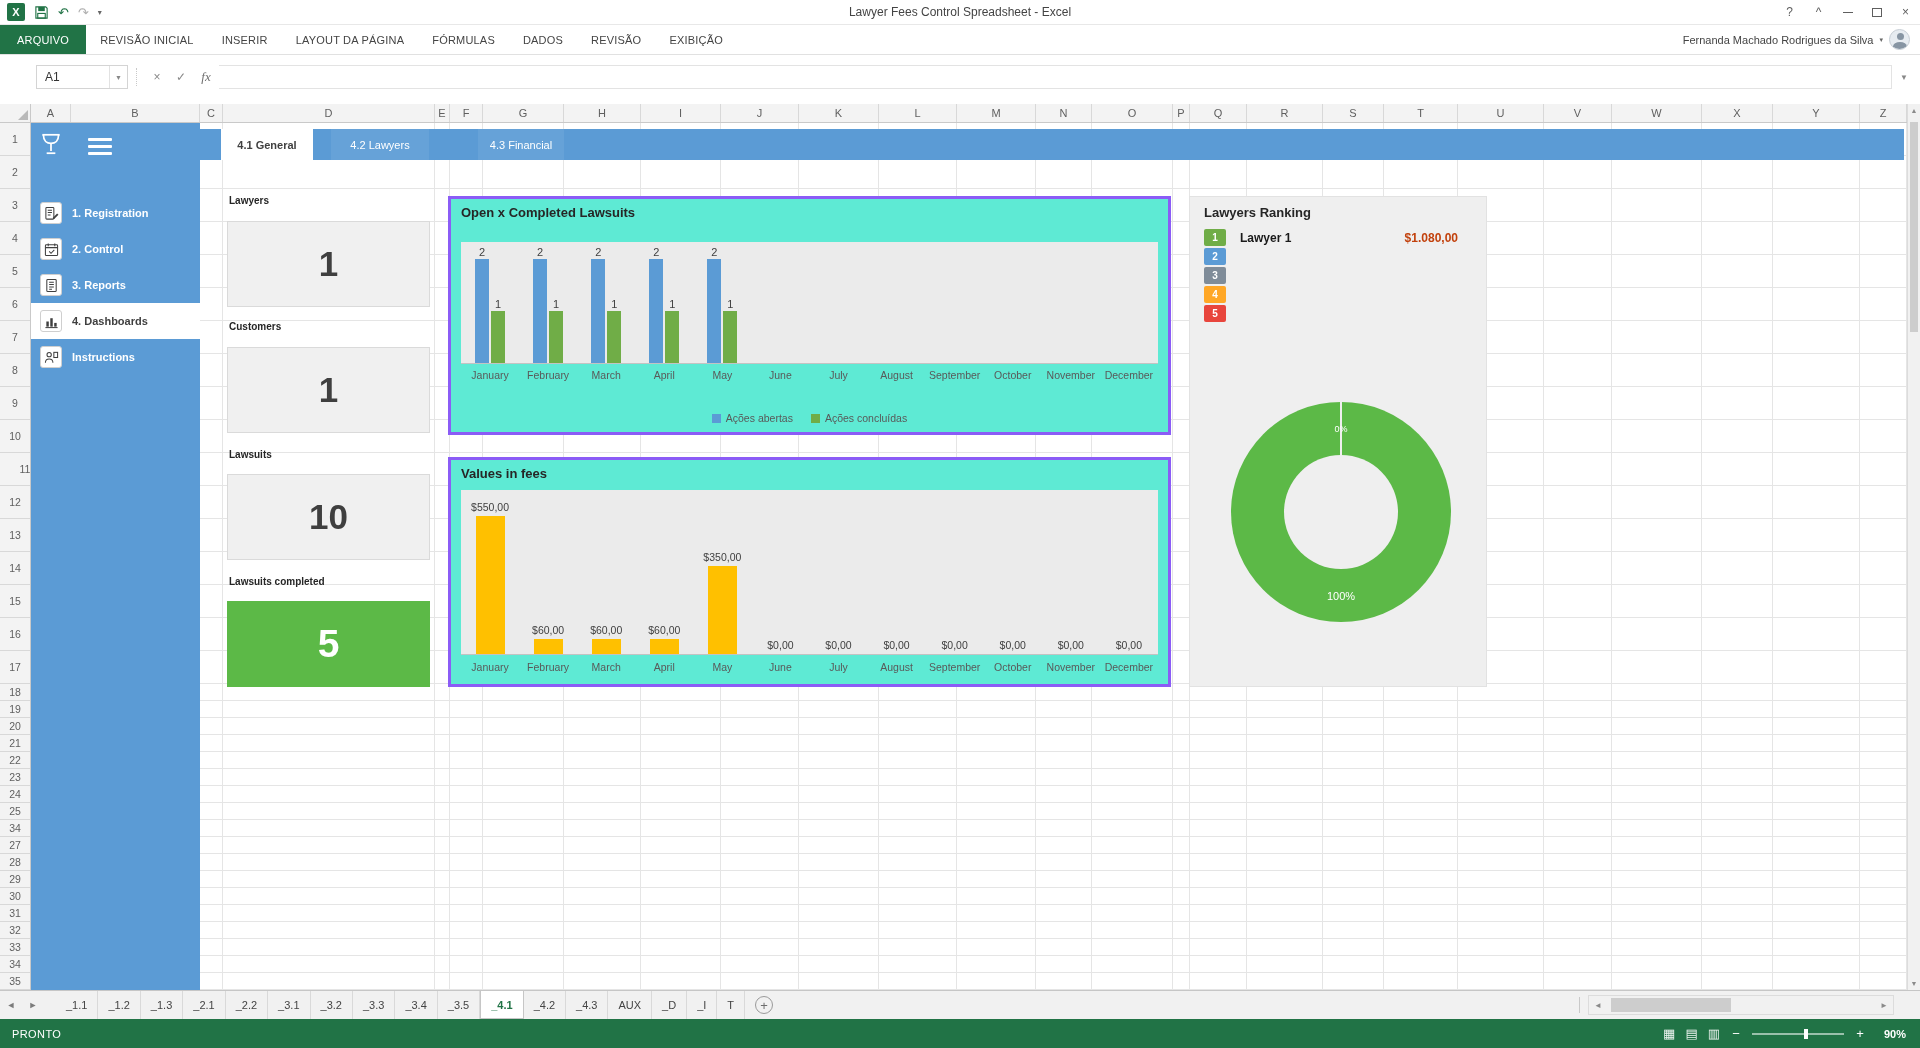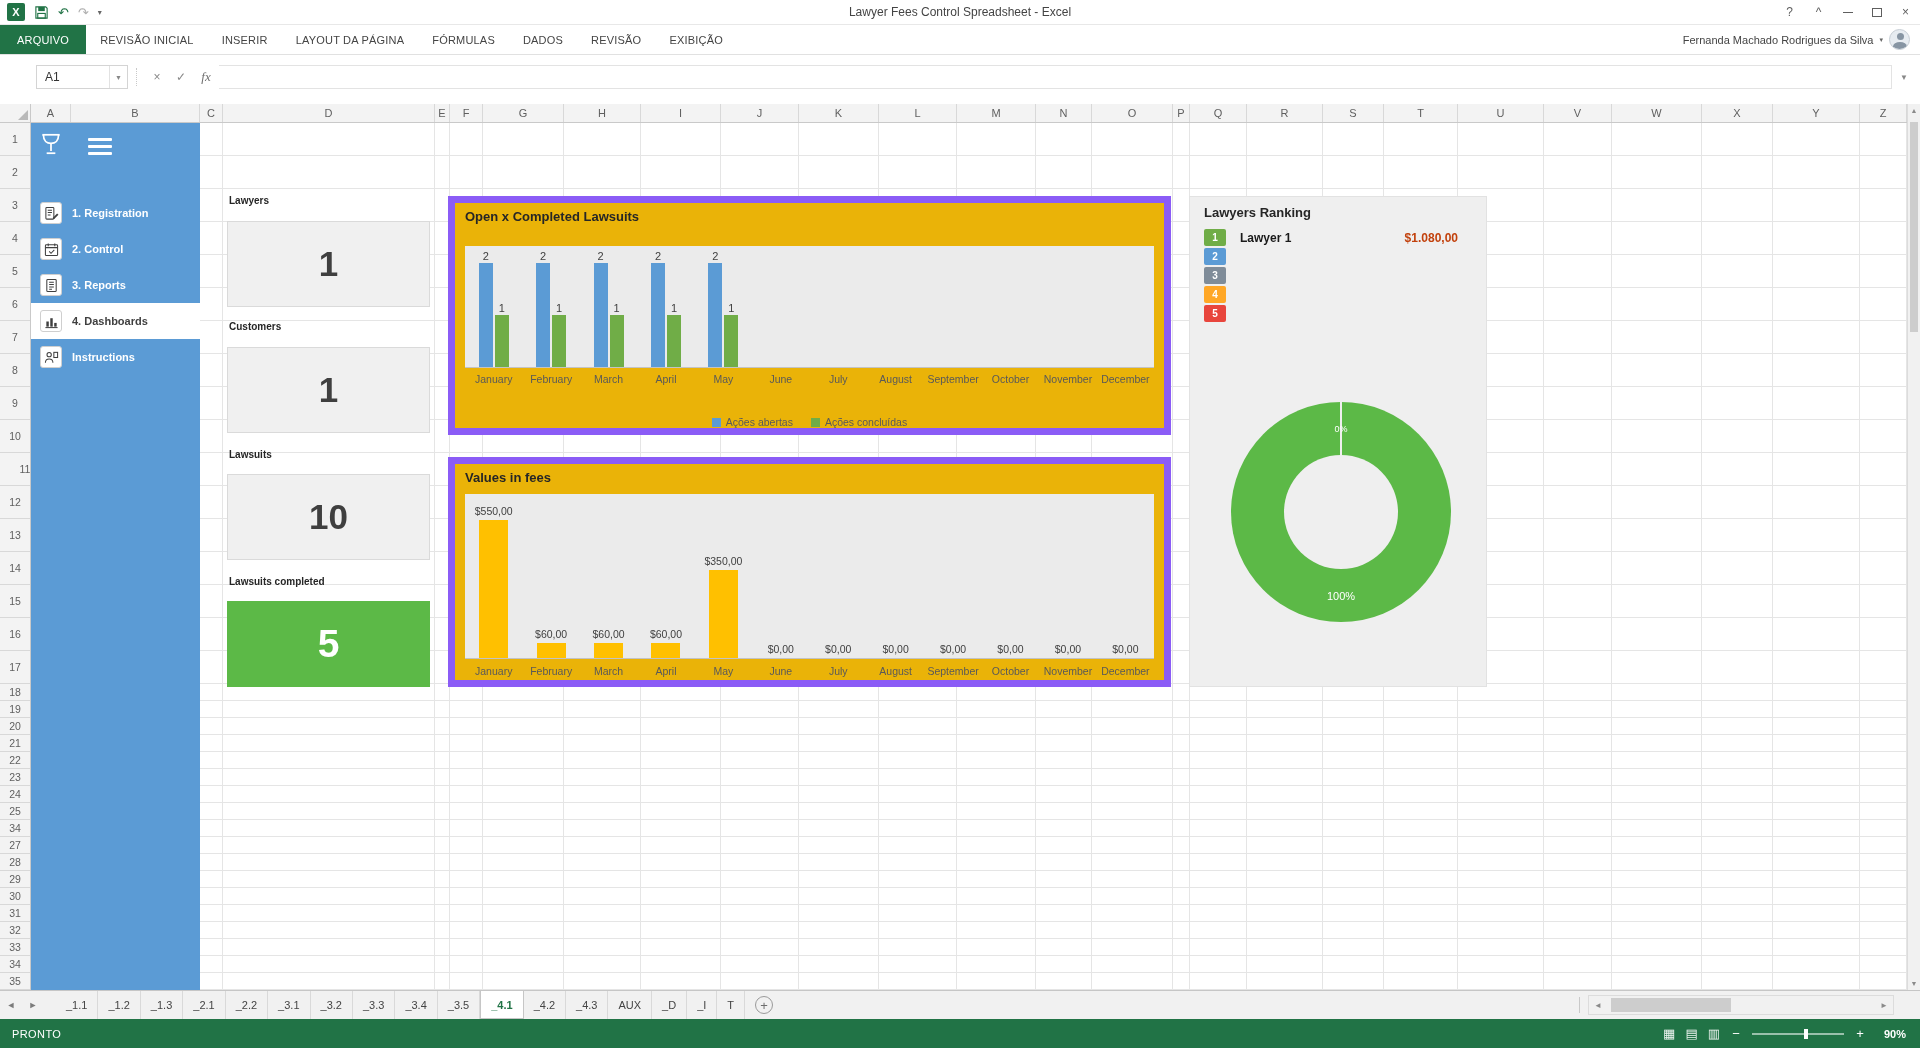--- a/index.html
+++ b/index.html
@@ -74,21 +74,21 @@
   .vtab.active{background:#fff;color:#404040;font-weight:bold;}
   .vtab1{left:21px;width:92px;}
   .vtab2{left:131px;width:98px;}
   .vtab3{left:278px;width:86px;}
 
   .kpi-col{position:absolute;left:196px;top:0;width:203px;z-index:2;}
   .kpi-head{position:absolute;left:2px;font-size:10px;font-weight:bold;color:#262626;}
   .kpi-card{position:absolute;left:0;width:203px;height:86px;background:#f0f0f0;border:1px solid #dadada;display:flex;align-items:center;justify-content:center;font-size:35px;font-weight:bold;color:#3f3f3f;}
   .kpi-card.green{background:#5CB947;border-color:#5CB947;color:#fff;font-size:39px;}
 
-  .panel{position:absolute;background:#eab308;border:7px solid #8b5cf6;z-index:2;}
+  .panel{position:absolute;background:#5eead4;border:3px solid #8b5cf6;z-index:2;}
   .p-title{position:absolute;left:10px;top:6px;font-size:13px;font-weight:bold;color:#262626;}
   .chart1{left:417px;top:73px;width:723px;height:239px;}
   .c1-plot{position:absolute;left:10px;right:10px;top:43px;height:122px;background:#ebebeb;border-bottom:1px solid #c3c3c3;display:flex;}
   .c1-slot{flex:1;display:flex;align-items:flex-end;justify-content:center;gap:2px;}
   .c1-barcol{display:flex;flex-direction:column;align-items:center;justify-content:flex-end;}
   .c1-lab{font-size:11px;color:#404040;margin-bottom:1px;}
   .c1-bar{width:14px;}
   .c1-axis{position:absolute;left:10px;right:10px;top:170px;display:flex;}
   .c1-month,.c2-month{flex:1;text-align:center;font-size:10.5px;color:#595959;white-space:nowrap;}
   .c1-legend{position:absolute;left:0;right:0;top:213px;display:flex;justify-content:center;gap:18px;align-items:center;}
@@ -409,20 +409,25 @@
                 <path d="M1.5 13.5c0-2.6 1.8-4 4-4s4 1.4 4 4"></path>
                 <rect x="10.5" y="2.5" width="4" height="5.5"></rect>
               </g>
             </svg>
         </span>
         <span class="nav-label">Instructions</span>
       </div>
     </div>
   </div>
 
+  <div class="banner">
+    <div class="vtab vtab1 active">4.1 General</div>
+    <div class="vtab vtab2">4.2 Lawyers</div>
+    <div class="vtab vtab3">4.3 Financial</div>
+  </div>
 
   <div class="kpi-col">
     <div class="kpi-head" style="top:72px">Lawyers</div>
     <div class="kpi-card" style="top:98px">
         <span>1</span>
       </div>
     <div class="kpi-head" style="top:198px">Customers</div>
     <div class="kpi-card" style="top:224px">
         <span>1</span>
       </div>

